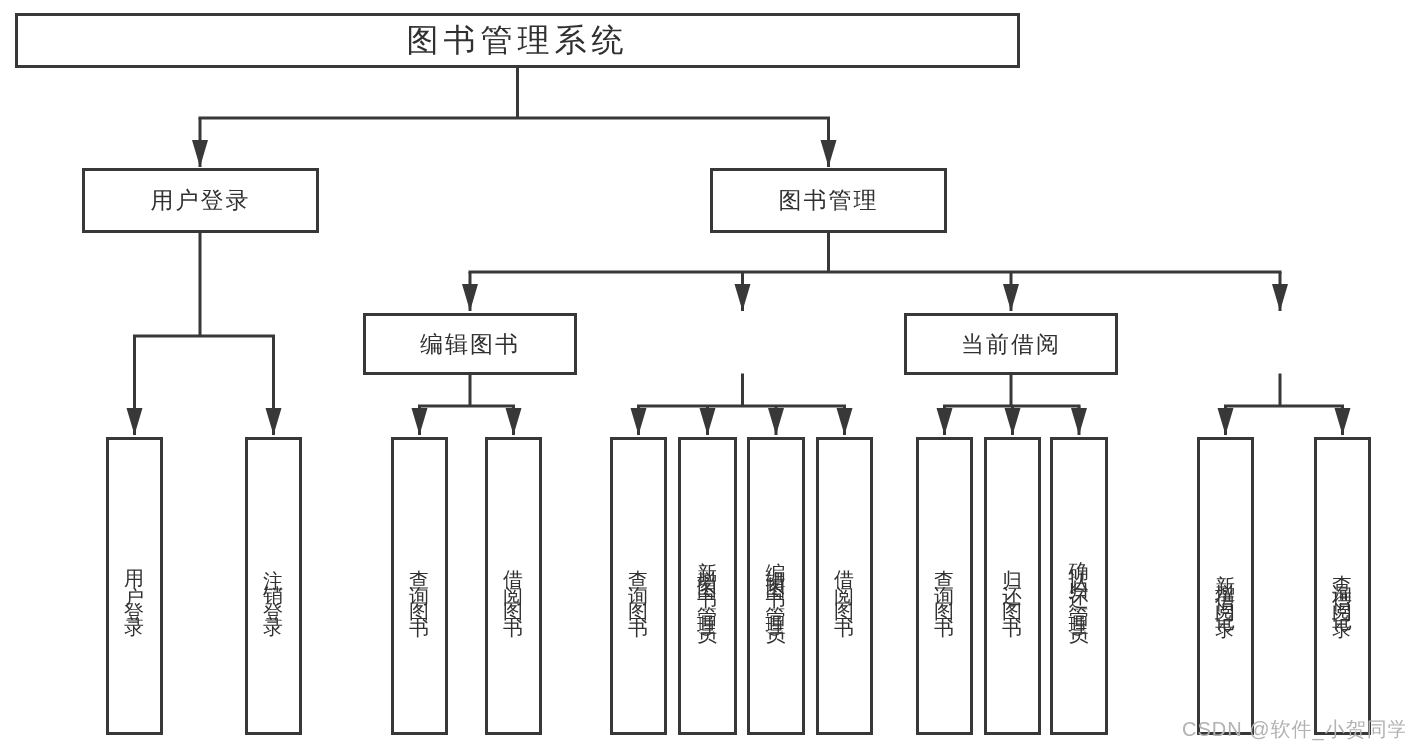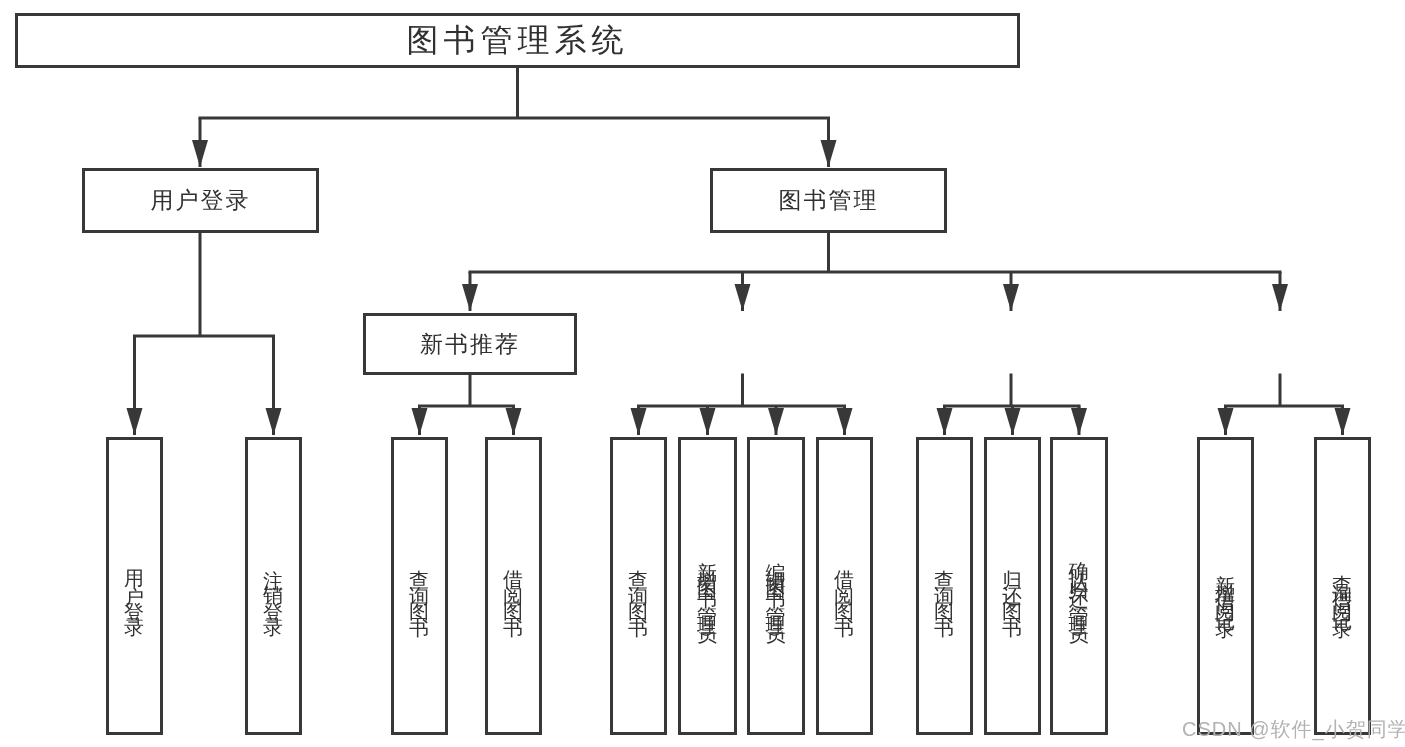--- a/index.html
+++ b/index.html
@@ -91,21 +91,24 @@
   </div>
 
   <div class="node h" style="left:82px;top:168px;width:237px;height:65px">
     <span class="lbl">用户登录</span>
   </div>
   <div class="node h" style="left:710px;top:168px;width:237px;height:65px">
     <span class="lbl">图书管理</span>
   </div>
 
   <div class="node h" style="left:363px;top:313px;width:214px;height:62px">
-    <span class="lbl">新书推荐</span>
+    <span class="lbl">编辑图书</span>
+  </div>
+  <div class="node h" style="left:904px;top:313px;width:214px;height:62px">
+    <span class="lbl">当前借阅</span>
   </div>
 
   <div class="node v" style="left:106px;top:437px;width:57px;height:298px">
     <span class="lbl sp-wide">用户登录</span>
   </div>
   <div class="node v" style="left:245px;top:437px;width:57px;height:298px">
     <span class="lbl sp-wide">注销登录</span>
   </div>
 
   <div class="node v" style="left:391px;top:437px;width:57px;height:298px">

